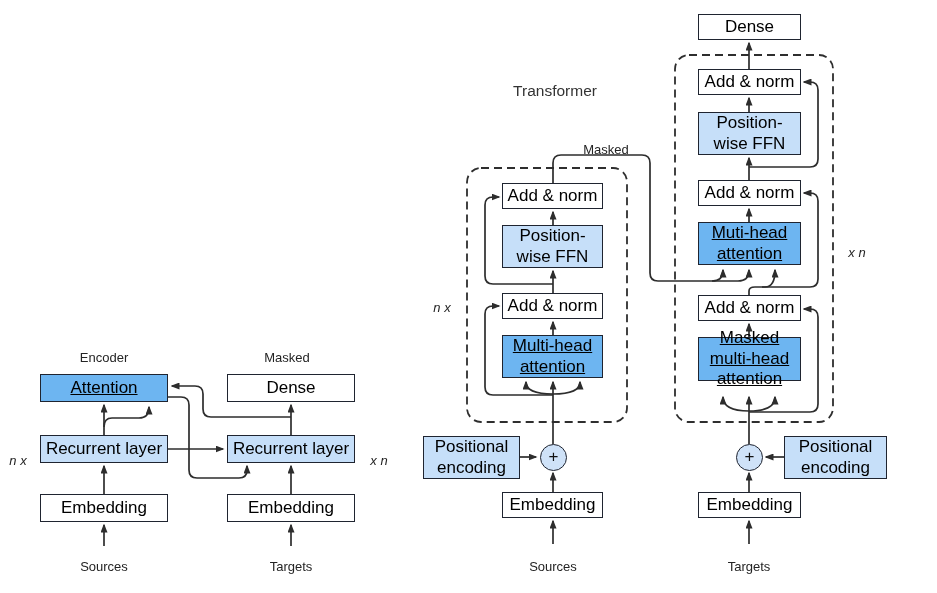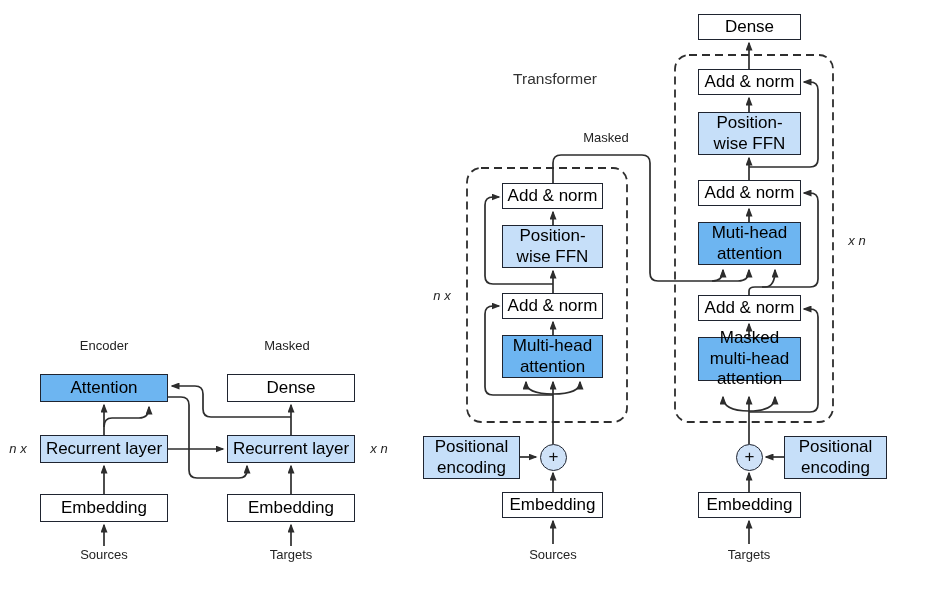--- a/index.html
+++ b/index.html
@@ -8,31 +8,31 @@
     font-family:"Liberation Sans", sans-serif;color:#1c1c1c;
   }
   #wires{position:absolute;left:0;top:0;z-index:1;}
   .box{
     position:absolute;z-index:2;box-sizing:border-box;
     border:1.6px solid #1f2430;background:#ffffff;
     display:flex;align-items:center;justify-content:center;
     font-size:17px;line-height:1.22;text-align:center;color:#000000;
     white-space:pre-line;
   }
-  .blue-dark{background:#6db5f1;}
+  .blue-dark{background:#6db5f1;text-decoration:underline;}
   .blue-light{background:#c6dff9;}
   .plus-circle{
     position:absolute;z-index:3;box-sizing:border-box;width:27px;height:27px;
     border:1.7px solid #1f2430;border-radius:50%;background:#cfe2f8;
     display:flex;align-items:center;justify-content:center;
     font-size:17px;font-weight:400;color:#111;padding-bottom:1px;
   }
   .lbl{
     position:absolute;z-index:2;transform:translateX(-50%);
-    font-size:13px;color:#242424;white-space:nowrap;
+    font-size:13px;color:#242424;white-space:nowrap;margin-top:12px;
   }
   .lbl.title{font-size:15.5px;color:#333;}
   .lbl.ital{font-style:italic;}
   .watermark{
     position:absolute;z-index:5;left:763px;top:539px;
     font-size:24px;color:#c9c9c9;letter-spacing:1px;white-space:nowrap;
   }
 </style>
 </head>
 <body>

